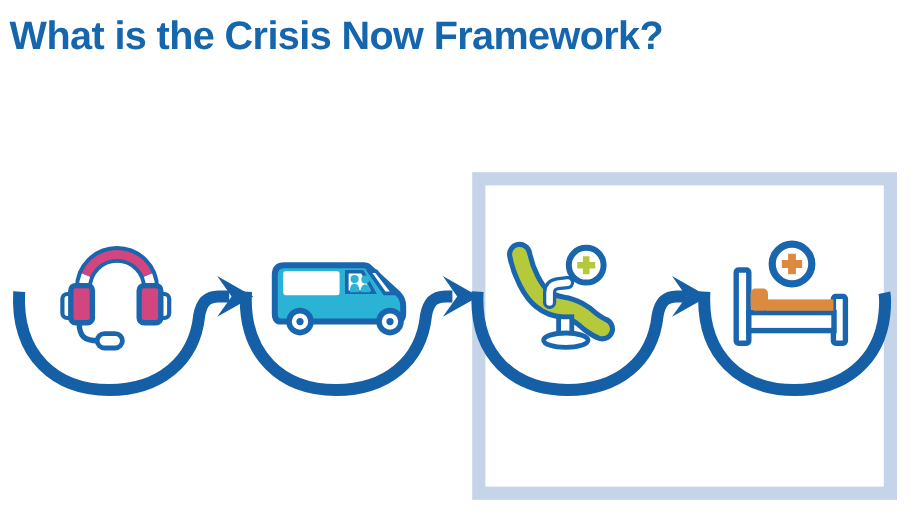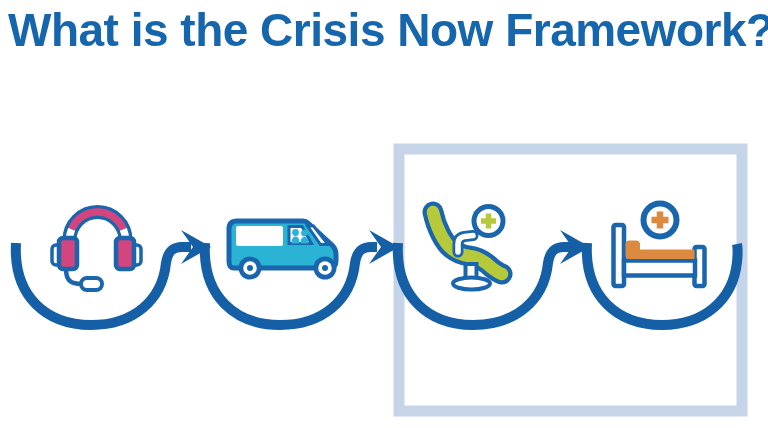--- a/index.html
+++ b/index.html
@@ -2,21 +2,21 @@
 <html><head>
 <meta charset="utf-8">
 <style>
   html,body{margin:0;padding:0;}
   body{
     width:768px;height:428px;position:relative;overflow:hidden;
     background:#ffffff;font-family:"Liberation Sans", sans-serif;
   }
   .page-title{
     position:absolute;left:8px;top:6px;width:756px;margin:0;
-    font-size:46px;line-height:48px;font-weight:800;letter-spacing:-0.5px;
+    font-size:33px;line-height:48px;font-weight:800;letter-spacing:-0.5px;
     color:#1566AD;white-space:nowrap;
   }
   svg{position:absolute;left:0;top:0;}
 </style>
 </head>
 <body>
 
 <h1 class="page-title">What is the Crisis Now Framework?</h1>
 
 <svg width="768" height="428" viewBox="0 0 768 428">

